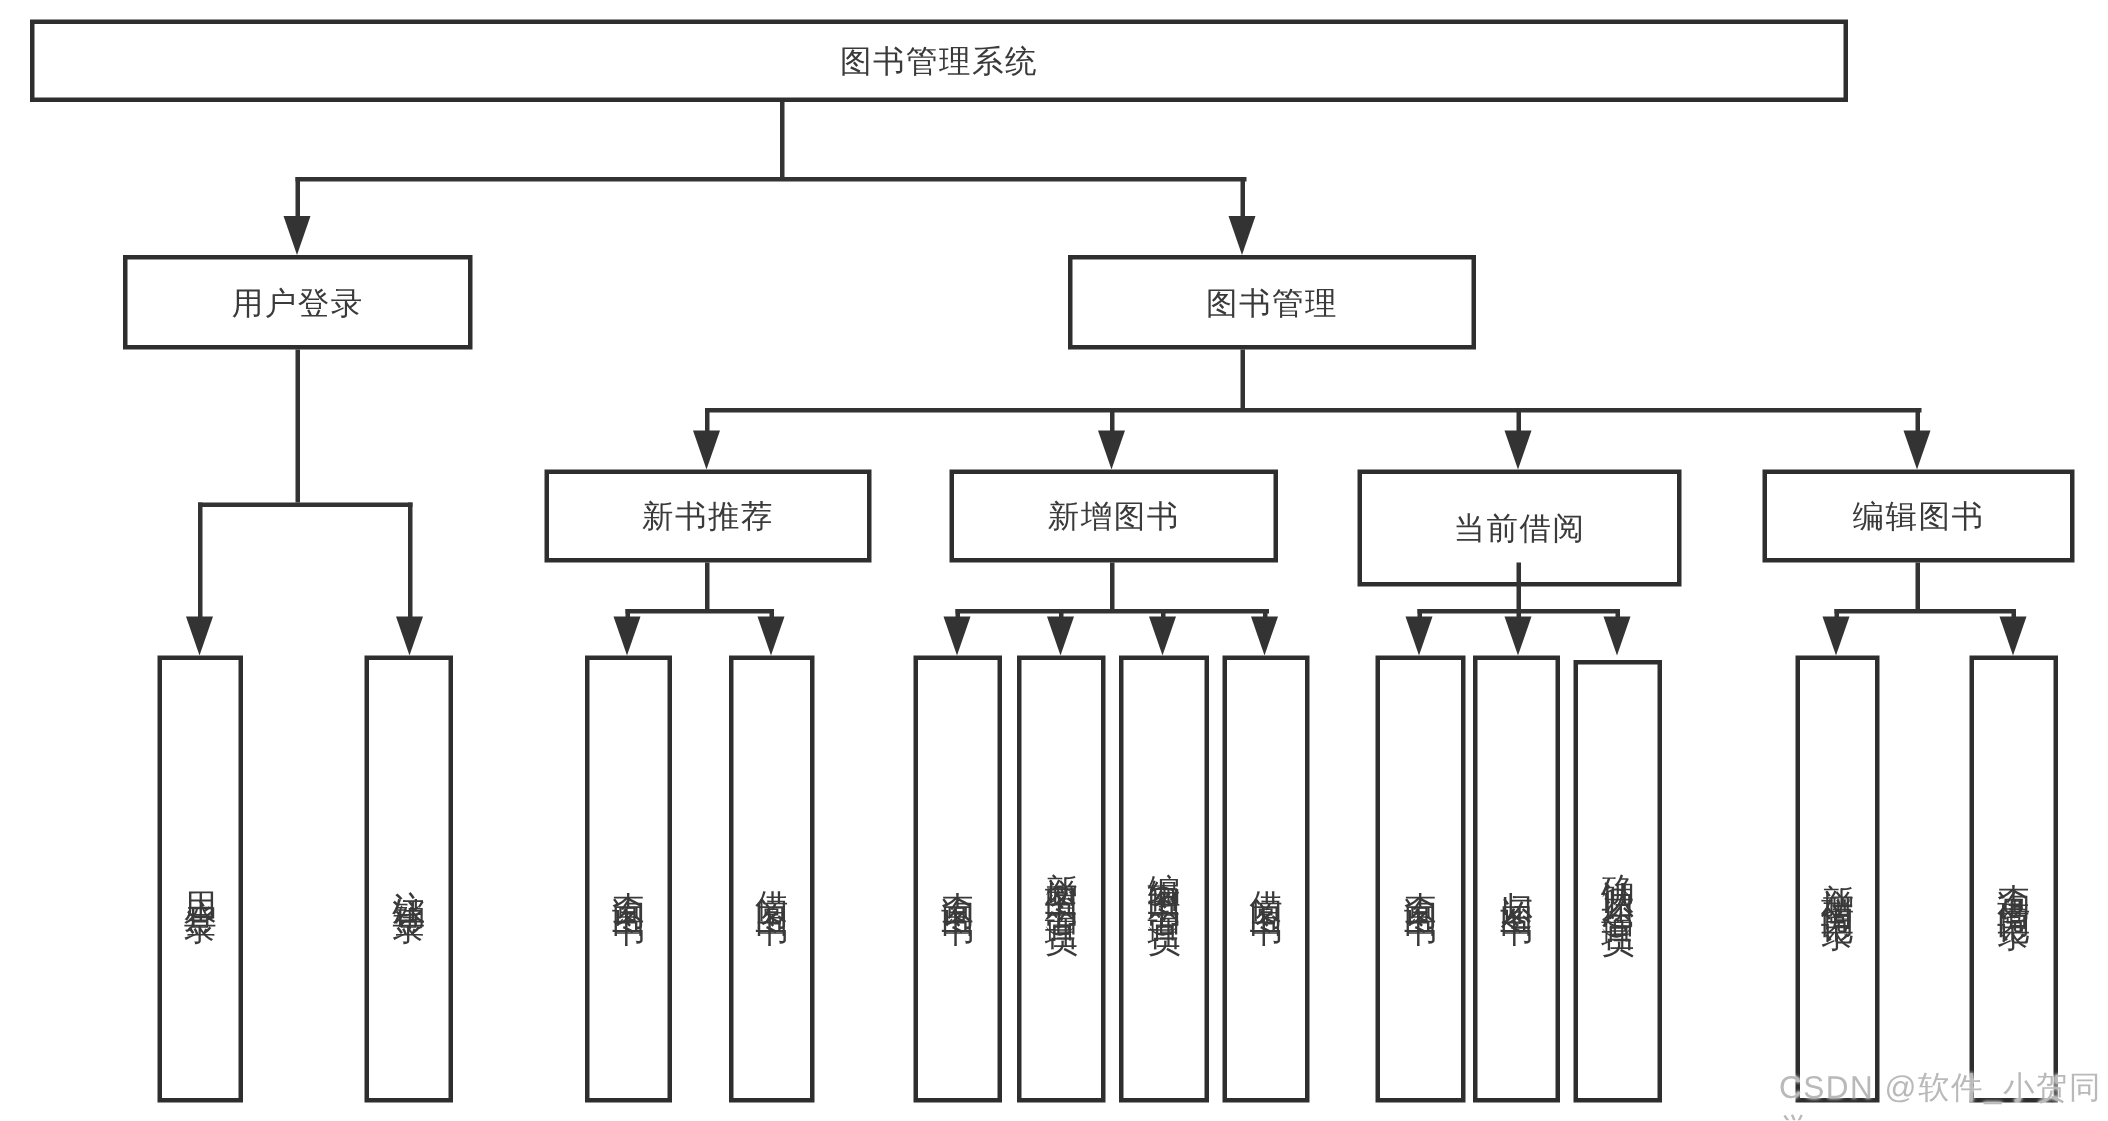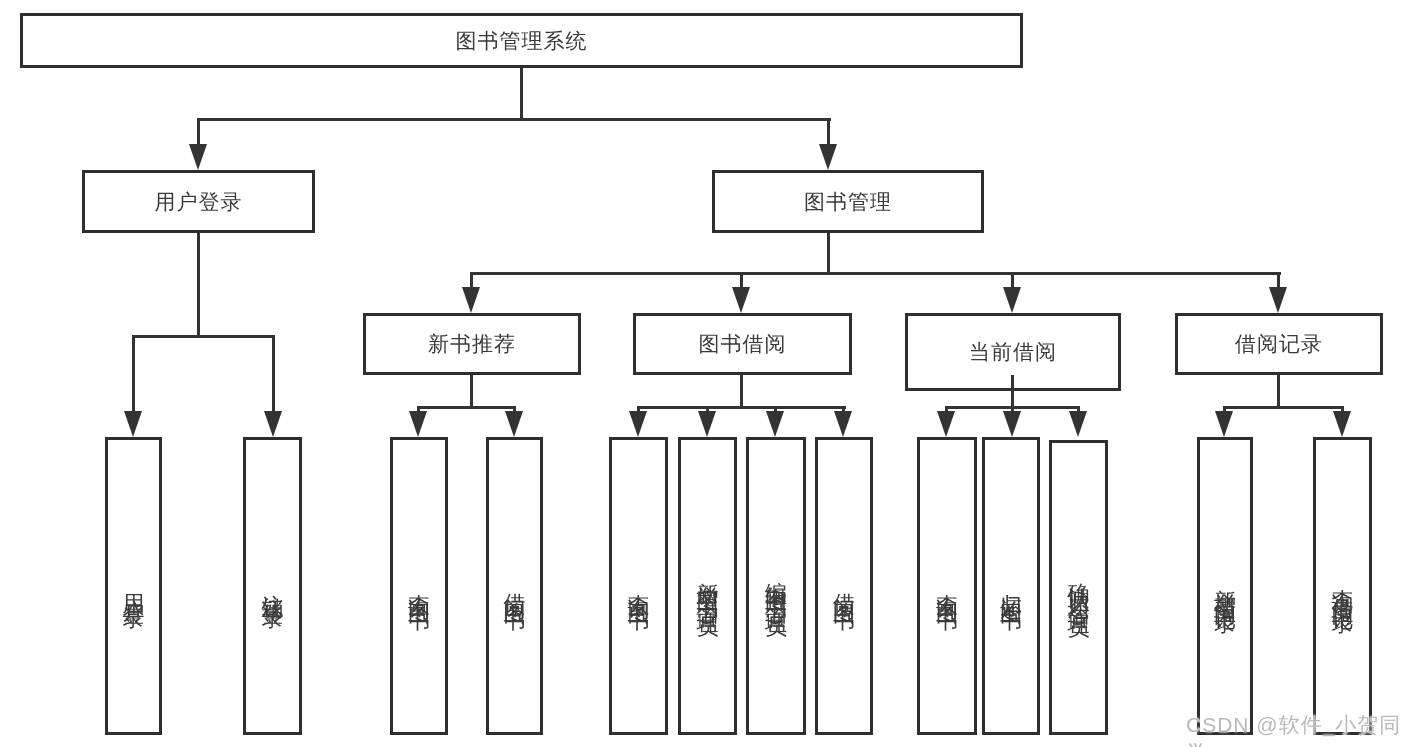--- a/index.html
+++ b/index.html
@@ -26,21 +26,21 @@
   .watermark{
     position:absolute;font-size:21px;letter-spacing:1px;z-index:10;
     text-shadow:0 0 3px #ffffff,0 0 2px #ffffff;
   }
 </style>
 </head>
 <body>
 
 <div class="canvas">
 
-  <div class="box hbox" style="left:20px;top:13px;width:1003px;height:55px">
+  <div class="box hbox" style="left:20px;top:13px;width:1212px;height:55px">
     <span>图书管理系统</span>
   </div>
 
   <div class="ln" style="left:520px;top:68px;width:3px;height:50px"></div>
   <div class="ln" style="left:197px;top:118px;width:634px;height:3px"></div>
   <div class="ln" style="left:197px;top:118px;width:3px;height:32px"></div>
   <div class="arr" style="left:189px;top:144px"></div>
   <div class="ln" style="left:827px;top:118px;width:3px;height:32px"></div>
   <div class="arr" style="left:819px;top:144px"></div>
 
@@ -66,27 +66,27 @@
   <div class="arr" style="left:732px;top:287px"></div>
   <div class="ln" style="left:1011px;top:272px;width:3px;height:20px"></div>
   <div class="arr" style="left:1003px;top:287px"></div>
   <div class="ln" style="left:1277px;top:272px;width:3px;height:20px"></div>
   <div class="arr" style="left:1269px;top:287px"></div>
 
   <div class="box hbox" style="left:363px;top:313px;width:218px;height:62px">
     <span>新书推荐</span>
   </div>
   <div class="box hbox" style="left:633px;top:313px;width:219px;height:62px">
-    <span>图书借阅</span>
+    <span>新增图书</span>
   </div>
   <div class="box hbox" style="left:905px;top:313px;width:216px;height:78px">
     <span>当前借阅</span>
   </div>
   <div class="box hbox" style="left:1175px;top:313px;width:208px;height:62px">
-    <span>借阅记录</span>
+    <span>编辑图书</span>
   </div>
 
   <div class="ln" style="left:470px;top:375px;width:3px;height:31px"></div>
   <div class="ln" style="left:417px;top:406px;width:99px;height:3px"></div>
   <div class="ln" style="left:417px;top:406px;width:3px;height:10px"></div>
   <div class="arr" style="left:409px;top:411px"></div>
   <div class="ln" style="left:513px;top:406px;width:3px;height:10px"></div>
   <div class="arr" style="left:505px;top:411px"></div>
 
   <div class="ln" style="left:740px;top:375px;width:3px;height:31px"></div>

